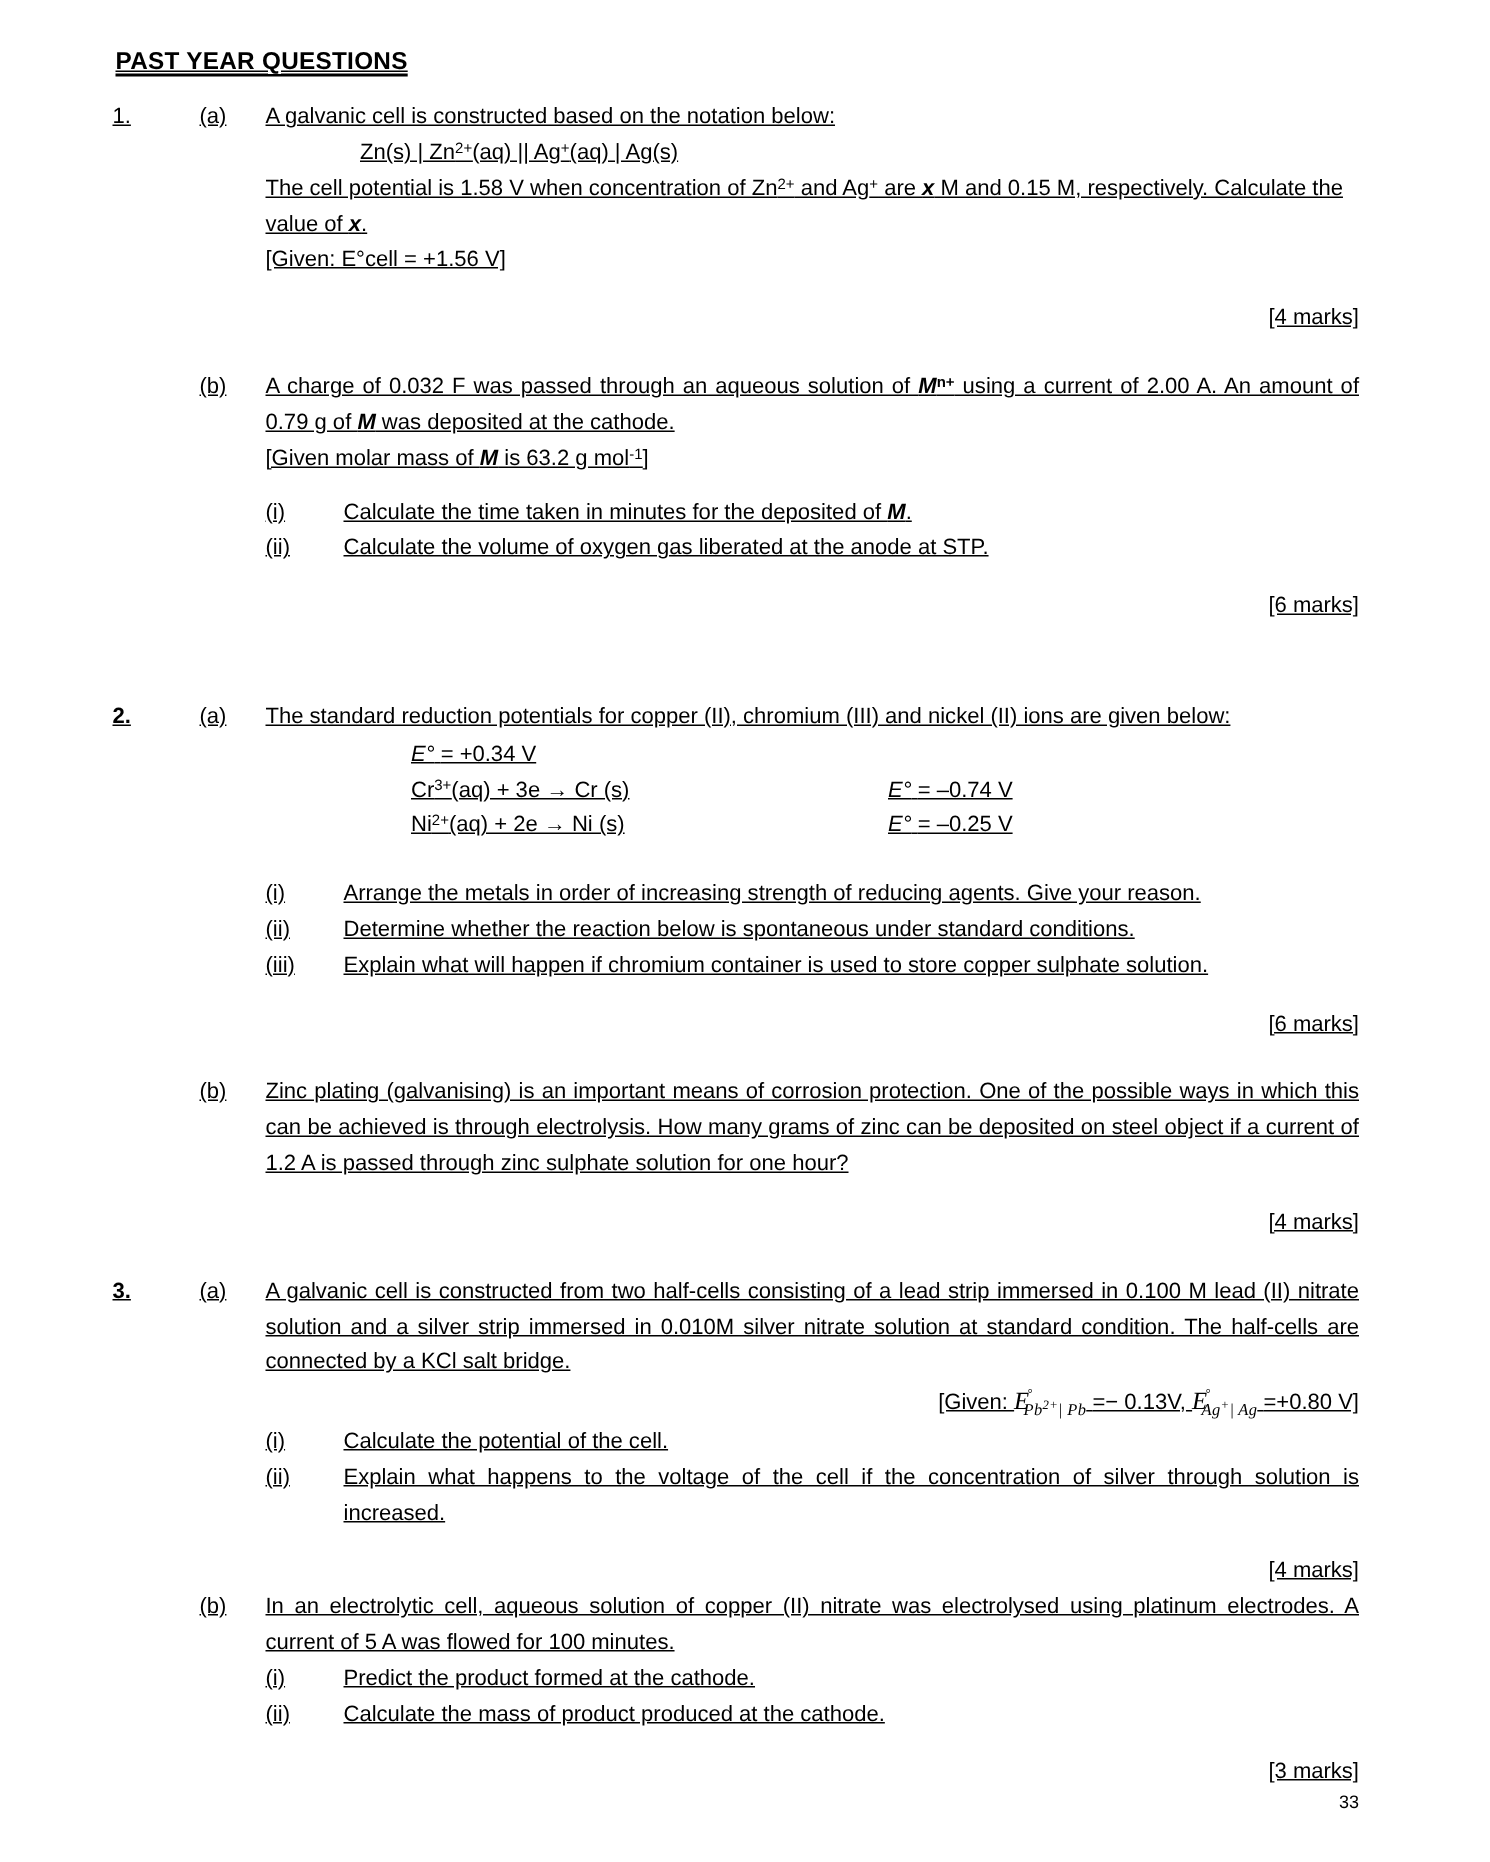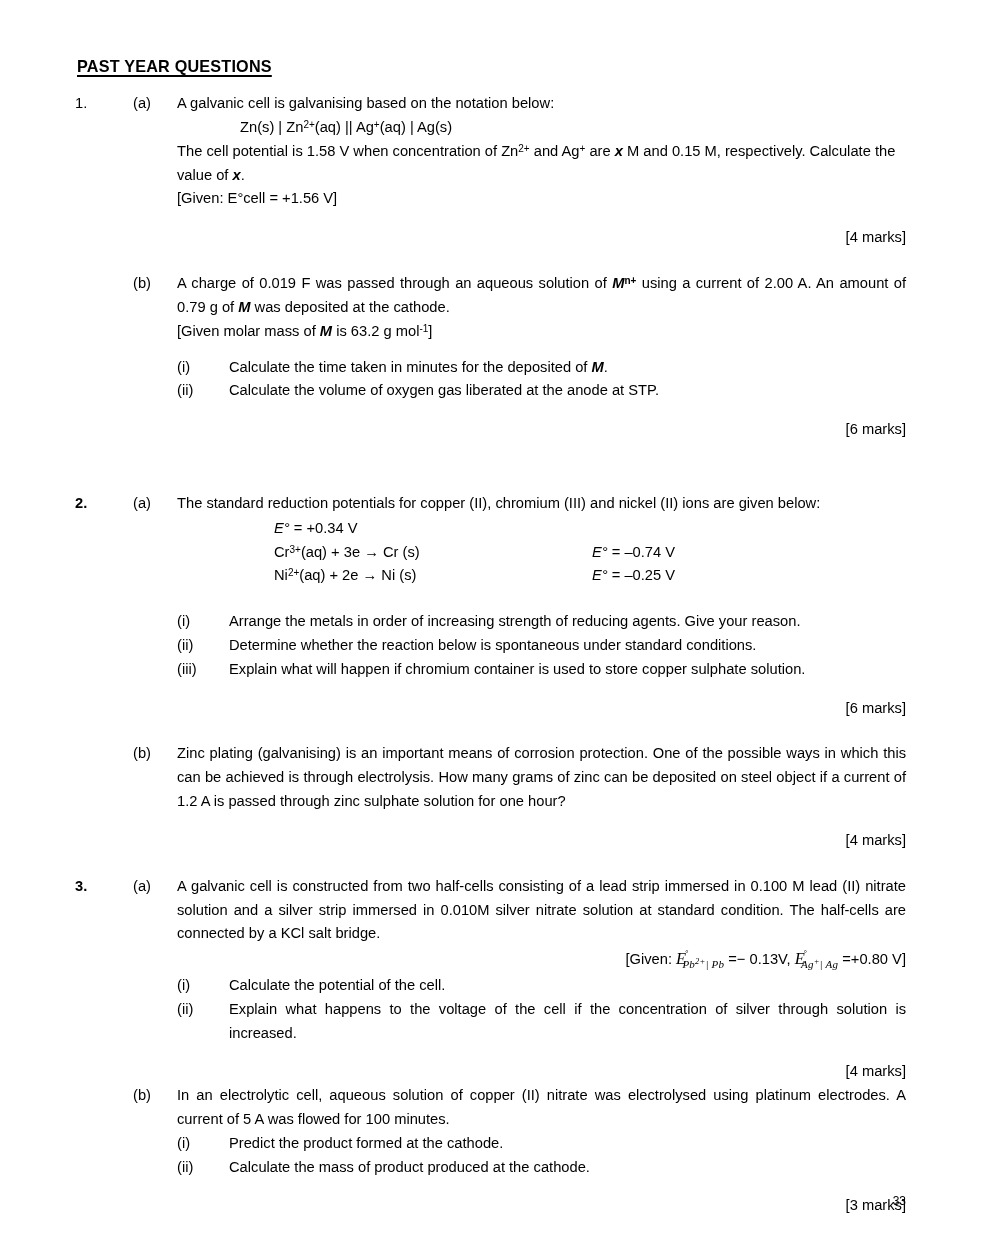--- a/index.html
+++ b/index.html
@@ -15,21 +15,22 @@
     font-family: "Liberation Sans", sans-serif;
     color: #000000;
     font-size: 14.7px;
     line-height: 1.62;
     -webkit-font-smoothing: antialiased;
   }
   .page {
     position: relative;
     width: 993px;
     height: 1241px;
-    padding: 45px 87px 0 75px;
+    padding: 20px 87px 0 75px;
+    text-decoration: underline;
   }
 
   
   .doc-title {
     font-weight: bold;
     font-size: 16.2px;
     letter-spacing: 0.2px;
     text-decoration: underline;
     text-underline-offset: 3px;
     text-decoration-thickness: 2px;
@@ -156,35 +157,35 @@
 <div class="page">
 
   <div class="doc-title">PAST YEAR QUESTIONS</div>
 
   <div class="question">
 
     <div class="qrow">
       <div class="qnum">1.</div>
       <div class="qpart">(a)</div>
       <div class="qbody">
-        <p>A galvanic cell is galvanising based on the notation below:</p>
+        <p>A galvanic cell is constructed based on the notation below:</p>
         <p class="notation"><span>Zn(s) | Zn</span><sup>2+</sup><span>(aq) || Ag</span><sup>+</sup><span>(aq) | Ag(s)</span></p>
         <p><span>The cell potential is 1.58 V when concentration of Zn</span><sup>2+</sup><span> and Ag</span><sup>+</sup><span> are </span><b><i>x</i></b><span> M and 0.15 M, respectively. Calculate the value of </span><b><i>x</i></b><span>.</span></p>
         <p>[Given: E°cell = +1.56 V]</p>
         <div class="marks">[4 marks]</div>
       </div>
     </div>
 
     <div class="gap-md"></div>
 
     <div class="qrow">
       <div class="qnum"></div>
       <div class="qpart">(b)</div>
       <div class="qbody justify">
-        <p><span>A charge of 0.019 F was passed through an aqueous solution of </span><b><i>M</i></b><b><sup>n+</sup></b><span> using a current of 2.00 A. An amount of 0.79 g of </span><b><i>M</i></b><span> was deposited at the cathode.</span></p>
+        <p><span>A charge of 0.032 F was passed through an aqueous solution of </span><b><i>M</i></b><b><sup>n+</sup></b><span> using a current of 2.00 A. An amount of 0.79 g of </span><b><i>M</i></b><span> was deposited at the cathode.</span></p>
         <p><span>[Given molar mass of </span><b><i>M</i></b><span> is 63.2 g mol</span><sup>-1</sup><span>]</span></p>
 
         <div class="gap-sm"></div>
 
         <div class="roman-list">
           <div class="rrow">
             <div class="rlabel">(i)</div>
             <div class="rtext"><span>Calculate the time taken in minutes for the deposited of </span><b><i>M</i></b><span>.</span></div>
           </div>
           <div class="rrow">

